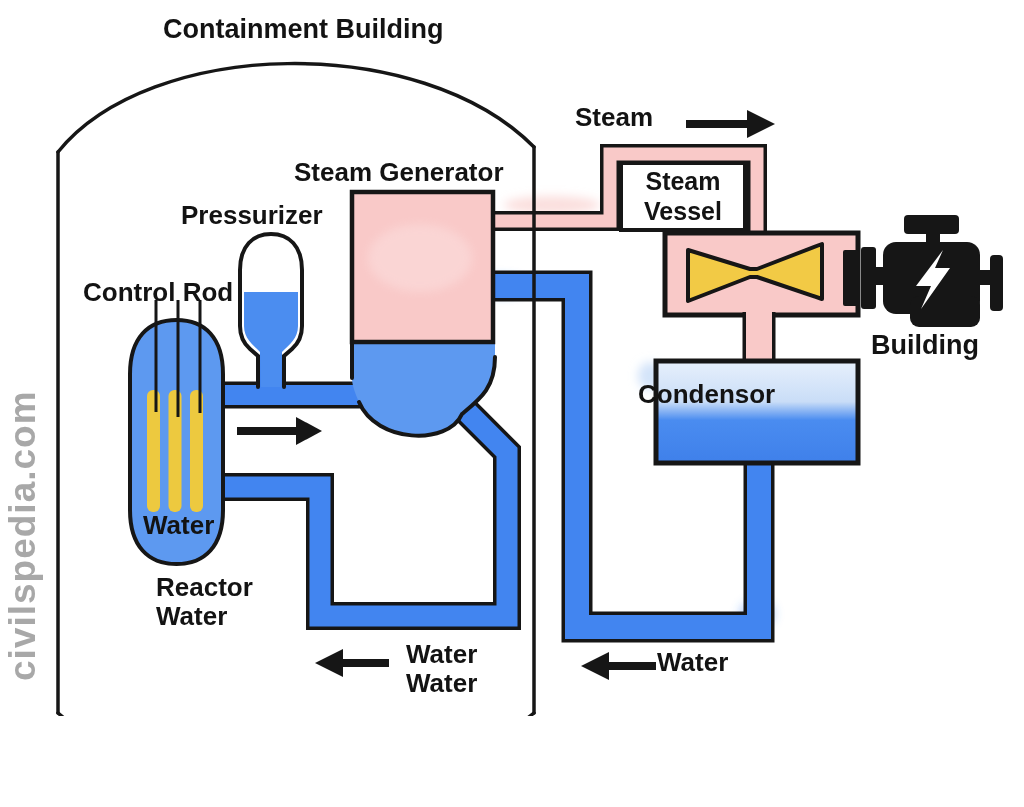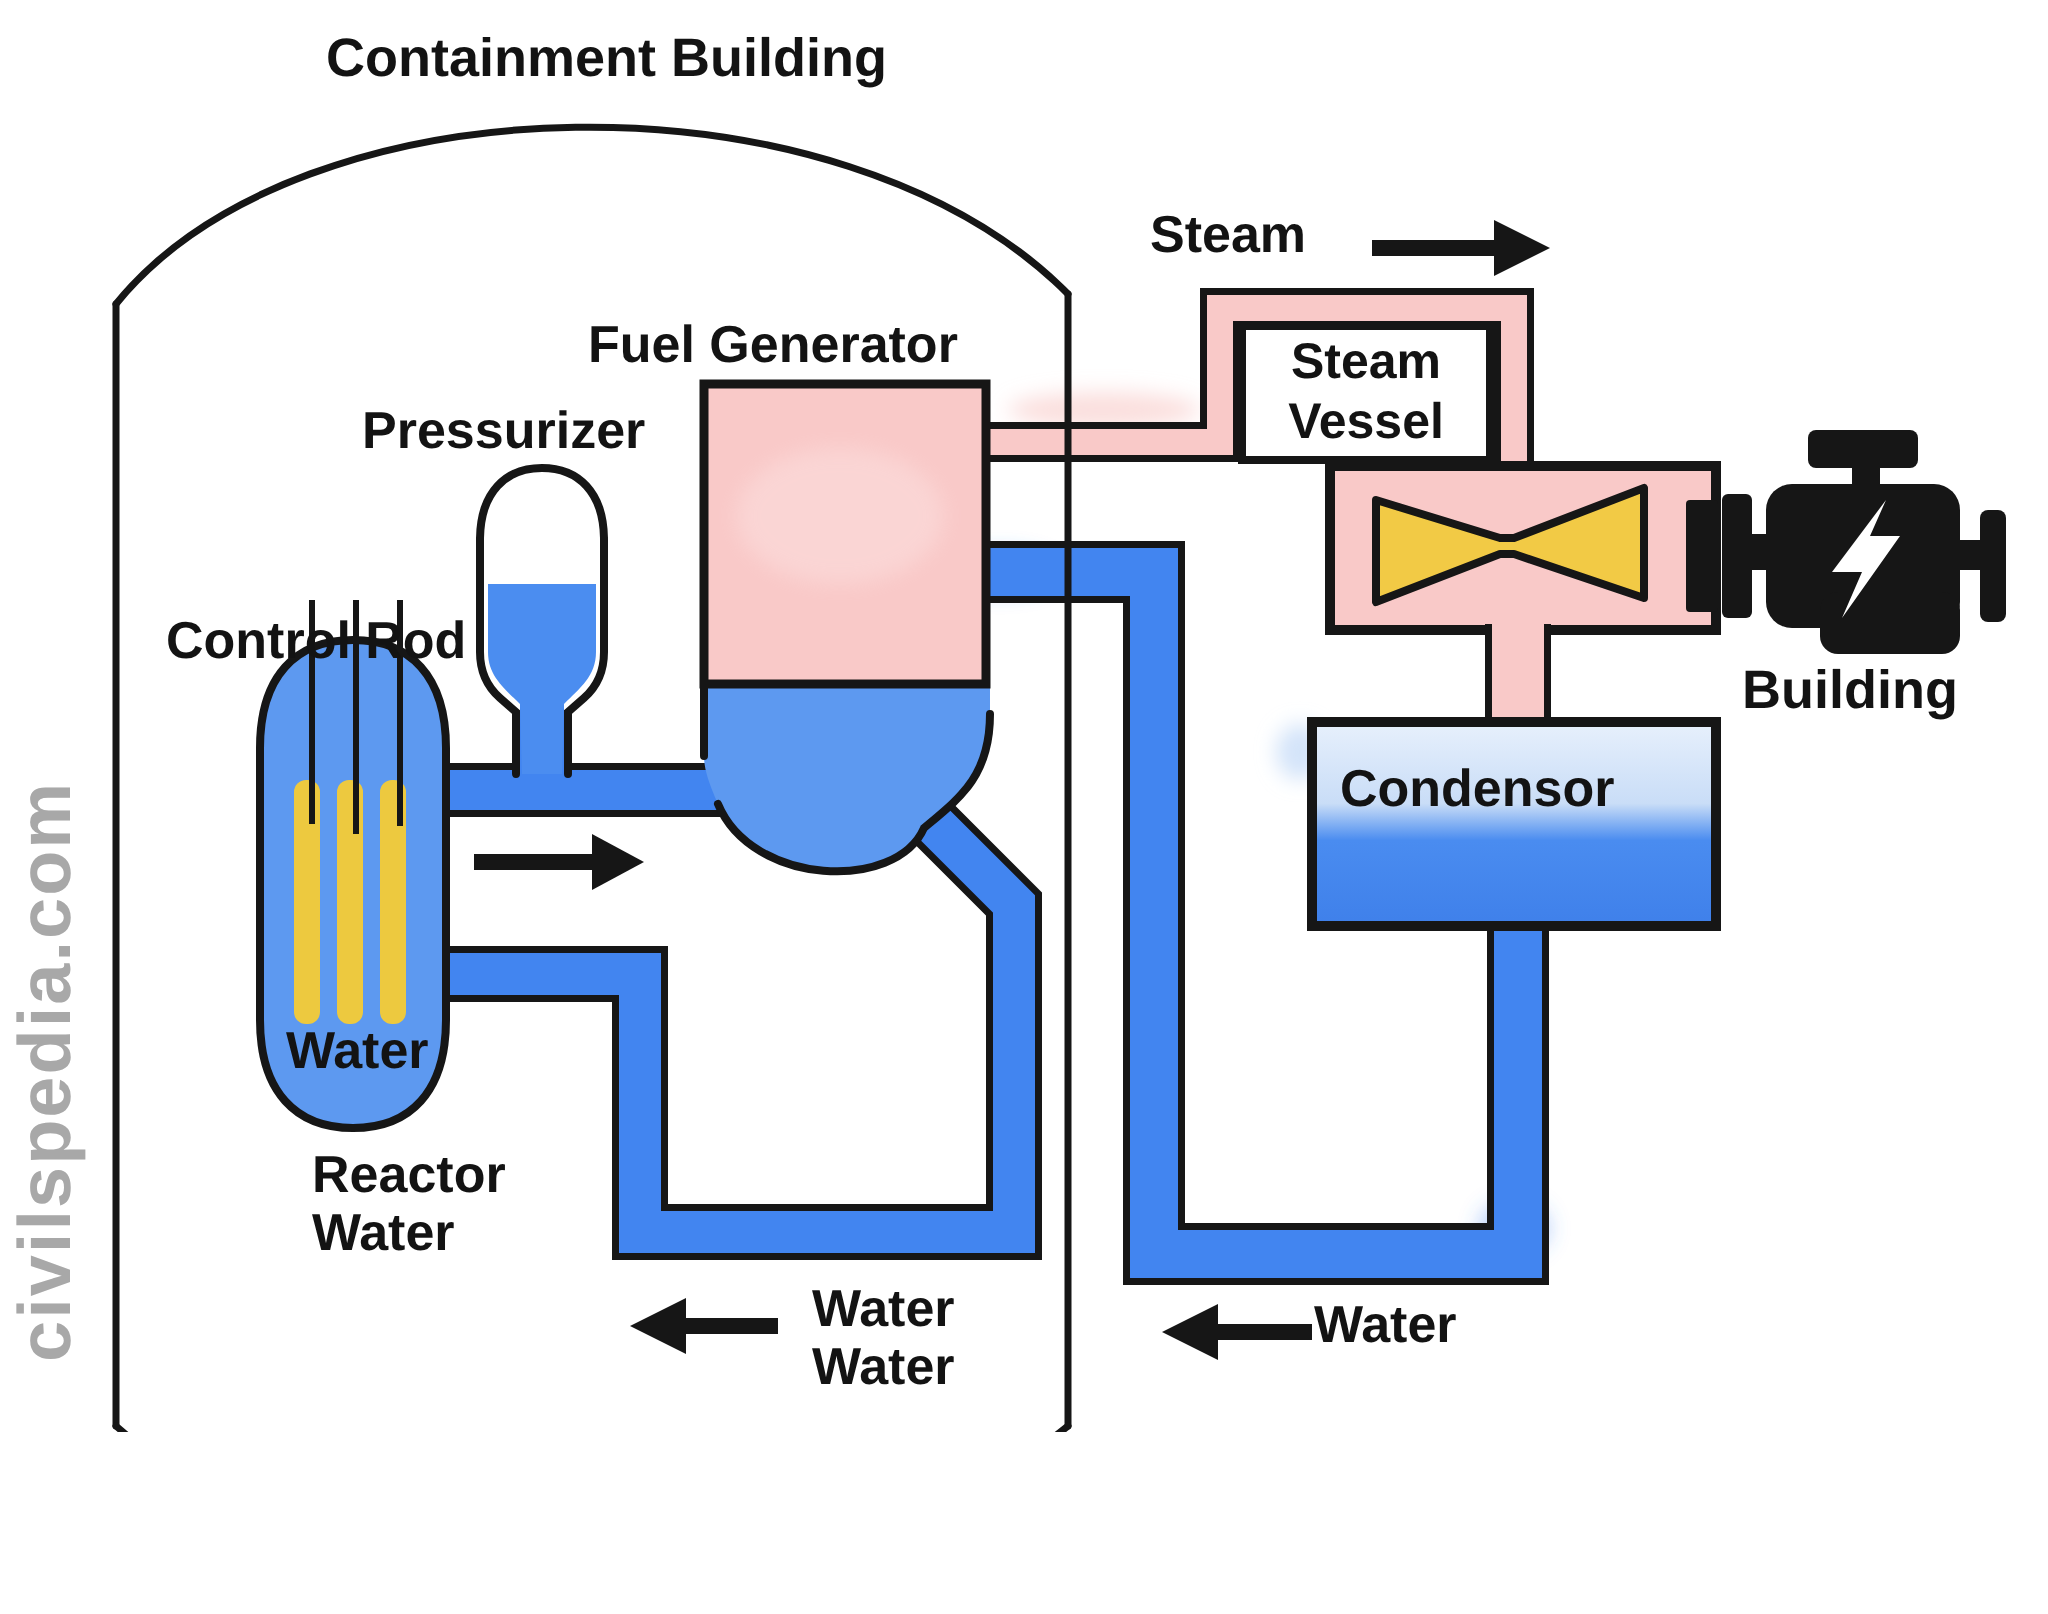--- a/index.html
+++ b/index.html
@@ -136,38 +136,38 @@
         <polygon stroke="none" points="343,649 343,677 315,663"></polygon>
       </g>
       <g>
         <line x1="607" y1="666" x2="656" y2="666"></line>
         <polygon stroke="none" points="609,652 609,680 581,666"></polygon>
       </g>
     </g>
   </svg>
 
   <div class="lbl big" style="left:163px;top:14px;">Containment Building</div>
-  <div class="lbl" style="left:294px;top:158px;">Fuel Generator</div>
+  <div class="lbl" style="left:294px;top:158px;">Steam Generator</div>
   <div class="lbl" style="left:181px;top:201px;">Pressurizer</div>
-  <div class="lbl" style="left:83px;top:278px;margin-top:28px;">Control Rod</div>
+  <div class="lbl" style="left:83px;top:278px;">Control Rod</div>
   <div class="lbl" style="left:143px;top:511px;">Water</div>
 
   <div class="lbl two-line" style="left:156px;top:573px;">
     <div>Reactor</div>
     <div>Water</div>
   </div>
 
   <div class="lbl" style="left:575px;top:103px;">Steam</div>
 
   <div class="turbine-caption">
     <div>Steam</div>
     <div>Vessel</div>
   </div>
 
-  <div class="lbl" style="left:670px;top:380px;">Condensor</div>
+  <div class="lbl" style="left:638px;top:380px;">Condensor</div>
   <div class="lbl big" style="left:871px;top:330px;">Building</div>
 
   <div class="lbl two-line" style="left:406px;top:640px;">
     <div>Water</div>
     <div>Water</div>
   </div>
 
   <div class="lbl" style="left:657px;top:648px;">Water</div>
 
   <div class="watermark">civilspedia.com</div>

